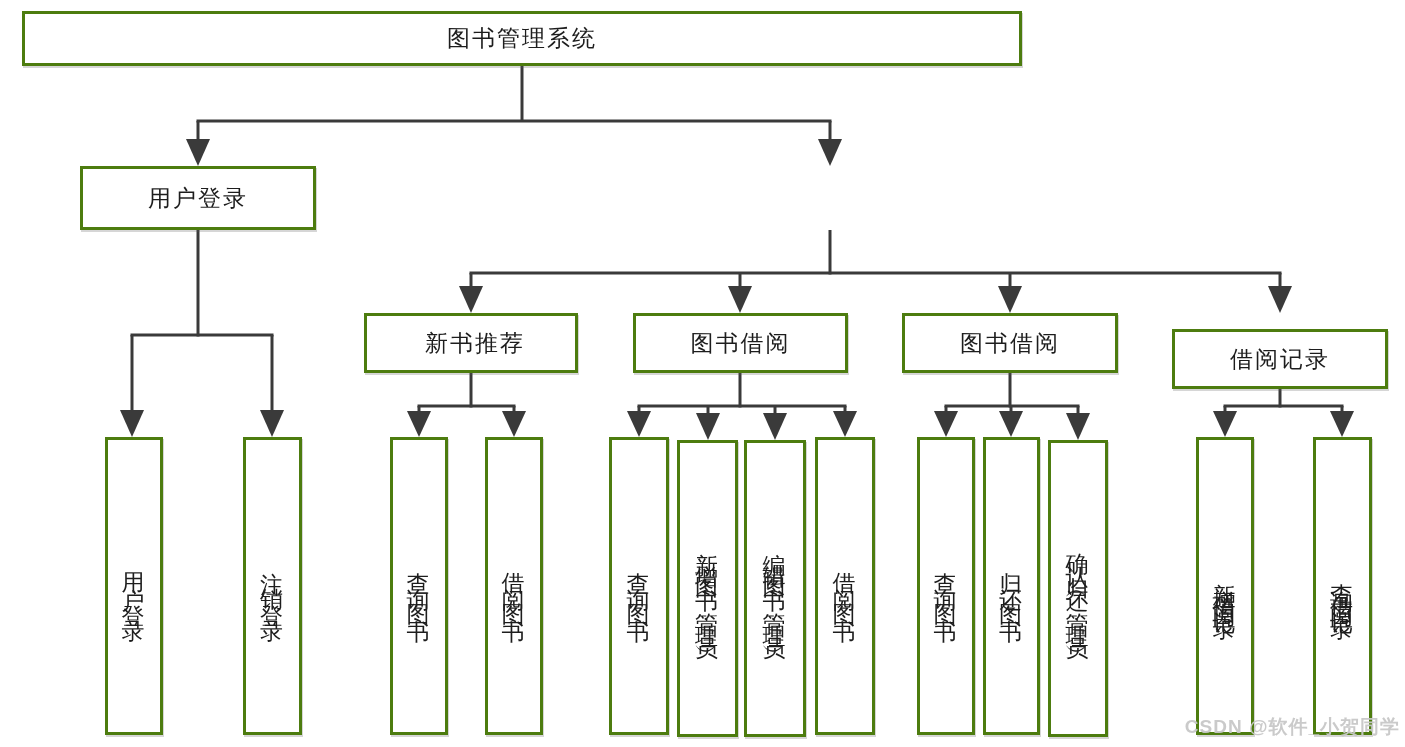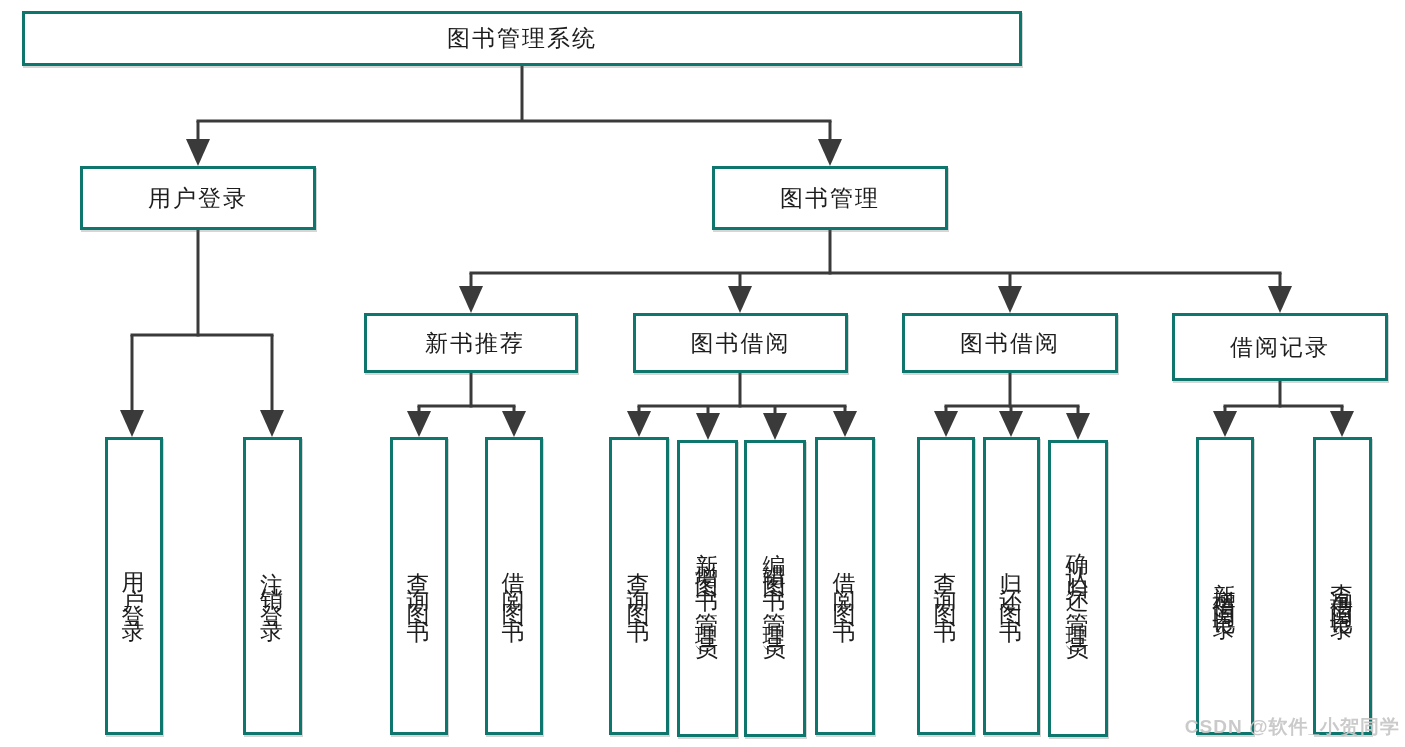--- a/index.html
+++ b/index.html
@@ -9,21 +9,21 @@
     height: 747px;
     background: #ffffff;
     font-family: "Liberation Sans", sans-serif;
     overflow: hidden;
   }
   .wires { position: absolute; left: 0; top: 0; width: 1405px; height: 747px; }
   .box {
     position: absolute;
     box-sizing: border-box;
     background: #ffffff;
-    border: 3px solid #0f766e;
+    border: 3px solid #4d7c0f;
     box-shadow: 1px 2px 0 rgba(90,90,90,0.25);
     color: #1d1d1d;
     display: flex;
     align-items: center;
     justify-content: center;
     font-size: 23px;
     letter-spacing: 2px;
     white-space: nowrap;
   }
   .vbox {
@@ -111,26 +111,25 @@
     <line x1="1223.5" y1="406" x2="1343.5" y2="406"></line>
     <line x1="1225" y1="406" x2="1225" y2="414"></line>
     <polygon points="1213,411 1237,411 1225,437"></polygon>
     <line x1="1342" y1="406" x2="1342" y2="414"></line>
     <polygon points="1330,411 1354,411 1342,437"></polygon>
   </svg>
 
   <div class="box" style="left:22px; top:11px; width:1000px; height:55px;">图书管理系统</div>
 
   <div class="box" style="left:80px; top:166px; width:236px; height:64px;">用户登录</div>
-  <div class="box" style="left:712px; top:166px; width:236px; height:64px;">图书管理</div>
 
   <div class="box" style="left:364px; top:313px; width:214px; height:60px;padding-left:8px;">新书推荐</div>
   <div class="box" style="left:633px; top:313px; width:215px; height:60px;">图书借阅</div>
   <div class="box" style="left:902px; top:313px; width:216px; height:60px;">图书借阅</div>
-  <div class="box" style="left:1172px; top:313px; width:216px; height:68px;">借阅记录</div>
+  <div class="box" style="left:1172px; top:329px; width:216px; height:60px;">借阅记录</div>
 
   <div class="box vbox ls4" style="left:105px; top:437px; width:58px; height:298px;">用户登录</div>
   <div class="box vbox ls4" style="left:243px; top:437px; width:59px; height:298px;">注销登录</div>
 
   <div class="box vbox ls4" style="left:390px; top:437px; width:58px; height:298px;">查询图书</div>
   <div class="box vbox ls4" style="left:485px; top:437px; width:58px; height:298px;">借阅图书</div>
 
   <div class="box vbox ls4" style="left:609px; top:437px; width:60px; height:298px;">查询图书</div>
   <div class="box vbox ls8" style="left:677px; top:440px; width:61px; height:297px;">新增图书（管理员）</div>
   <div class="box vbox ls8" style="left:744px; top:440px; width:62px; height:297px;">编辑图书（管理员）</div>

